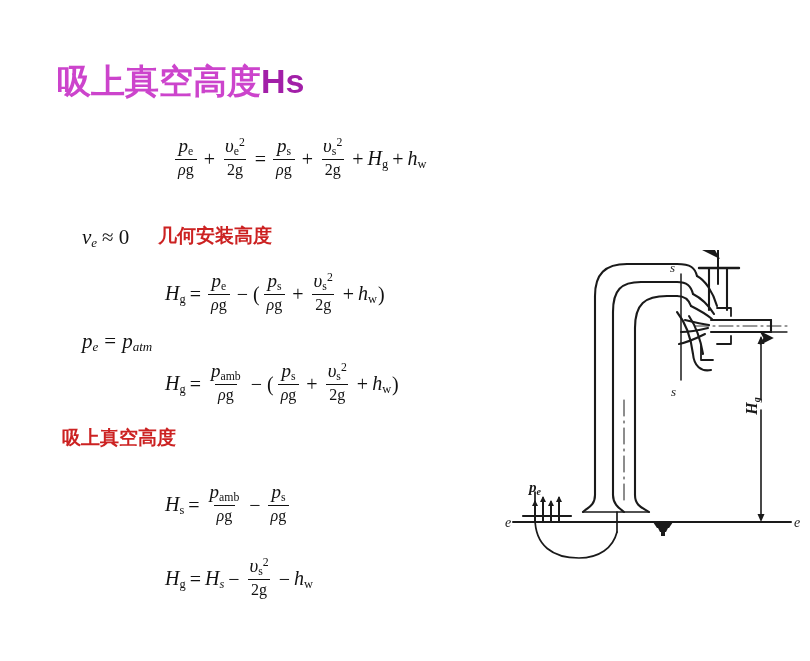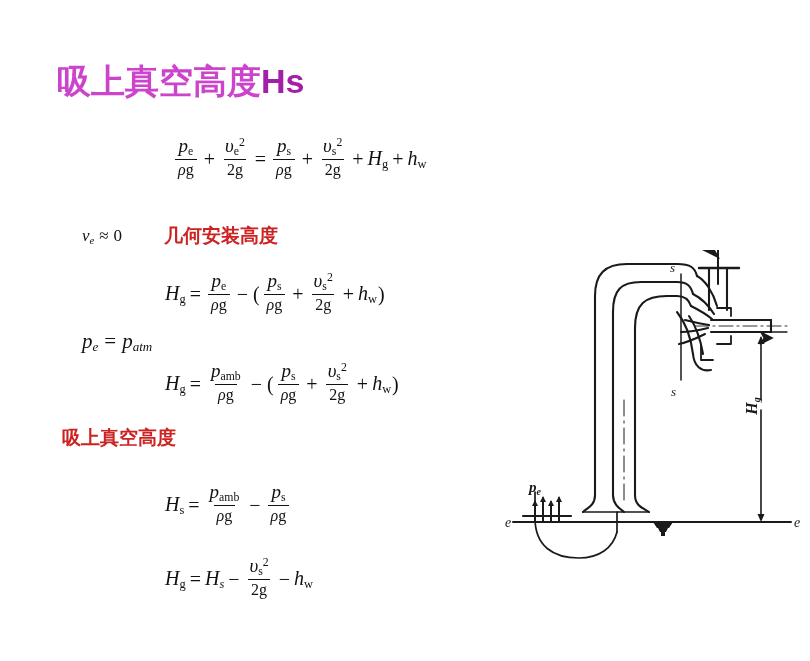--- a/index.html
+++ b/index.html
@@ -158,25 +158,25 @@
     <span class="frac">
       <span class="num"><span class="vsym">υ</span><sub class="sb">s</sub><sup class="sp">2</sup></span>
       <span class="den">2<span class="up">g</span></span>
     </span>
     <span class="op">+</span>
     <span><span class="it">H</span><sub class="sb">g</sub></span>
     <span class="op">+</span>
     <span><span class="it">h</span><sub class="sb">w</sub></span>
   </div>
 
-  <div class="inline-eq" style="left:82px; top:227px; font-size:17px;">
+  <div class="inline-eq" style="left:82px; top:227px; font-size:21px;">
     <span>v</span><sub class="sbi">e</sub><span style="font-style:normal; margin:0 5px;">≈</span><span style="font-style:normal;">0</span>
   </div>
 
-  <div class="red-head" style="left:164px; top:226px;">几何安装高度</div>
+  <div class="red-head" style="left:158px; top:226px;">几何安装高度</div>
 
   <div class="eq" style="left:165px; top:272px;">
     <span><span class="it">H</span><sub class="sb">g</sub></span>
     <span class="op">=</span>
     <span class="frac">
       <span class="num"><span class="it">p</span><sub class="sb">e</sub></span>
       <span class="den"><span class="it">ρ</span><span class="up">g</span></span>
     </span>
     <span class="op">−</span>
     <span class="paren">(</span>

